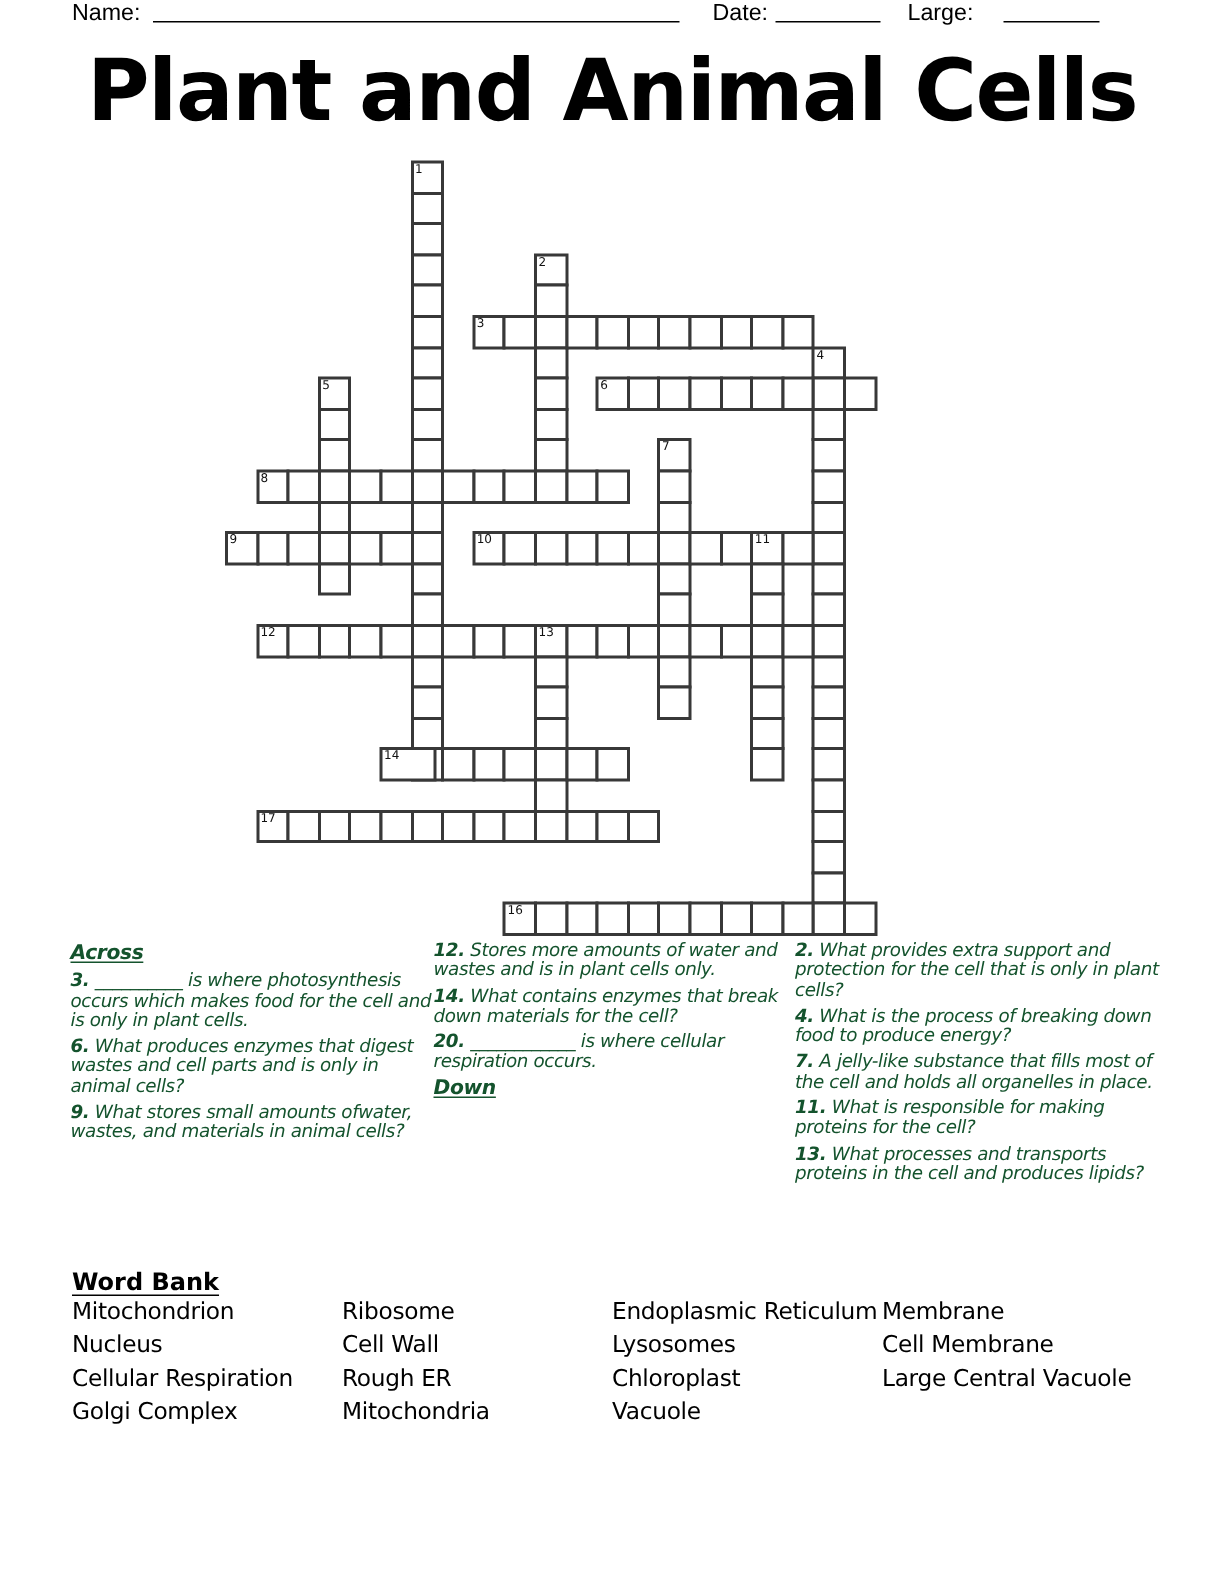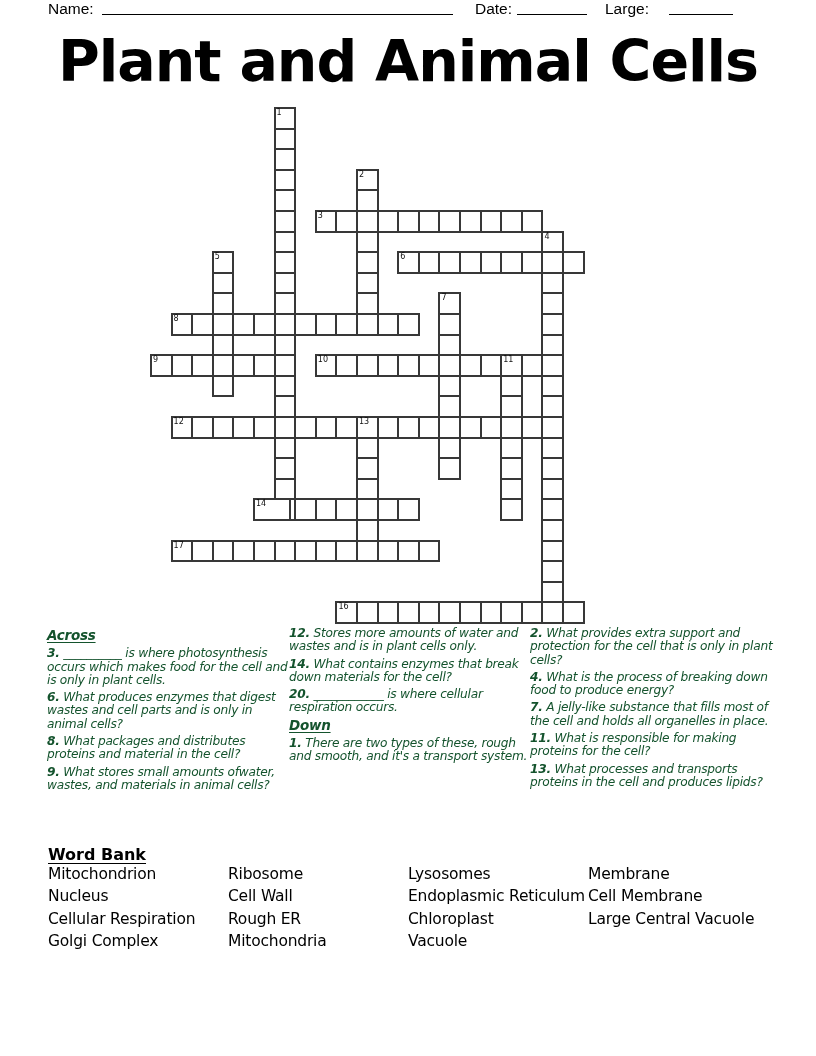--- a/index.html
+++ b/index.html
@@ -250,29 +250,27 @@
       <div class="cell" style="left: 350.2px; top: 494.4px; width: 20.6px; height: 20.6px;"></div>
       <div class="cell" style="left: 370.8px; top: 494.4px; width: 20.6px; height: 20.6px;"></div>
       <div class="cell" style="left: 412px; top: 494.4px; width: 20.6px; height: 20.6px;"></div>
     </div>
 
   <div>
     <div class="clue-col clue-col-1">
         <div class="clue-heading">Across</div>
         <p class="clue"><span class="clue-num">3.</span> __________ is where photosynthesis occurs which makes food for the cell and is only in plant cells.</p>
         <p class="clue"><span class="clue-num">6.</span> What produces enzymes that digest wastes and cell parts and is only in animal cells?</p>
-        <p class="clue"><span class="clue-num">8.</span> What packages and distributes proteins and material in the cell?</p>
         <p class="clue"><span class="clue-num">9.</span> What stores small amounts ofwater, wastes, and materials in animal cells?</p>
       </div>
     <div class="clue-col clue-col-2">
         <p class="clue"><span class="clue-num">12.</span> Stores more amounts of water and wastes and is in plant cells only.</p>
         <p class="clue"><span class="clue-num">14.</span> What contains enzymes that break down materials for the cell?</p>
         <p class="clue"><span class="clue-num">20.</span> ____________ is where cellular respiration occurs.</p>
         <div class="clue-heading">Down</div>
-        <p class="clue"><span class="clue-num">1.</span> There are two types of these, rough and smooth, and it's a transport system.</p>
       </div>
     <div class="clue-col clue-col-3">
         <p class="clue"><span class="clue-num">2.</span> What provides extra support and protection for the cell that is only in plant cells?</p>
         <p class="clue"><span class="clue-num">4.</span> What is the process of breaking down food to produce energy?</p>
         <p class="clue"><span class="clue-num">7.</span> A jelly-like substance that fills most of the cell and holds all organelles in place.</p>
         <p class="clue"><span class="clue-num">11.</span> What is responsible for making proteins for the cell?</p>
         <p class="clue"><span class="clue-num">13.</span> What processes and transports proteins in the cell and produces lipids?</p>
       </div>
   </div>
 
@@ -284,22 +282,22 @@
         <div class="wb-item">Cellular Respiration</div>
         <div class="wb-item">Golgi Complex</div>
       </div>
       <div class="wb-col wb-col-1">
         <div class="wb-item">Ribosome</div>
         <div class="wb-item">Cell Wall</div>
         <div class="wb-item">Rough ER</div>
         <div class="wb-item">Mitochondria</div>
       </div>
       <div class="wb-col wb-col-2">
+        <div class="wb-item">Endoplasmic Reticulum</div>
         <div class="wb-item">Lysosomes</div>
-        <div class="wb-item">Endoplasmic Reticulum</div>
         <div class="wb-item">Chloroplast</div>
         <div class="wb-item">Vacuole</div>
       </div>
       <div class="wb-col wb-col-3">
         <div class="wb-item">Membrane</div>
         <div class="wb-item">Cell Membrane</div>
         <div class="wb-item">Large Central Vacuole</div>
       </div>
     </div>
 

